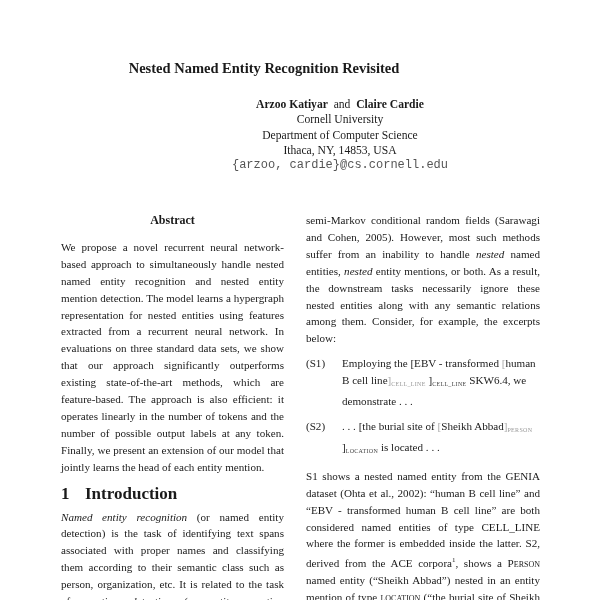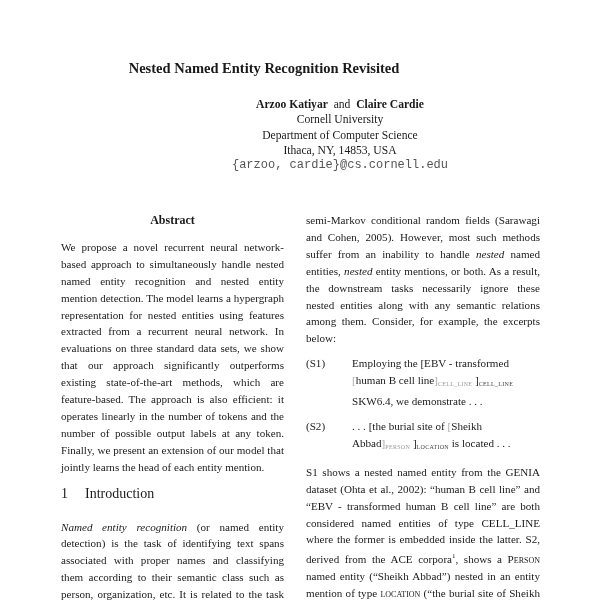--- a/index.html
+++ b/index.html
@@ -12,23 +12,23 @@
              font-size: 11.6px; line-height: 15.3px; padding-left: 40px; }
   .authors .b { font-weight: bold; }
   .authors .mono { font-family: "Liberation Mono", "DejaVu Sans Mono", monospace; color: #555; font-size: 12px; }
   .col { position: absolute; font-size: 11.1px; line-height: 16.9px; }
   .col p { margin: 0; text-align: justify; }
   .left { left: 61px; width: 223px; top: 212px; }
   .right { left: 306px; width: 234px; top: 212px; }
   .abs-head { text-align: center; font-weight: bold; font-size: 12px; margin: 0 0 10px 0; }
   .abs-body { margin: 0 0 0 0; padding: 0 0 0 0; }
   .abs-body p { padding-left: 0; }
-  .sec-head { font-weight: normal; font-size: 14px; margin: 10px 0 16px -0px; }
+  .sec-head { font-weight: bold; font-size: 17px; margin: 10px 0 6px -0px; }
   .sec-head .num { display: inline-block; width: 24px; }
-  .ex { display: flex; margin: 0; gap: 10px; }
+  .ex { display: flex; margin: 0; }
   .ex .lbl { width: 36px; flex: none; }
   .ex .txt { flex: 1; text-align: left; }
   .tag { font-size: 6px; color: #999; letter-spacing: 0.3px; text-transform: uppercase; vertical-align: -2px; }
   .tag.dark { color: #444; }
   .brk { color: #aaa; }
   .sc { font-variant: small-caps; }
   i { font-style: italic; }
   sup { font-size: 7px; }
 </style>
 </head>

